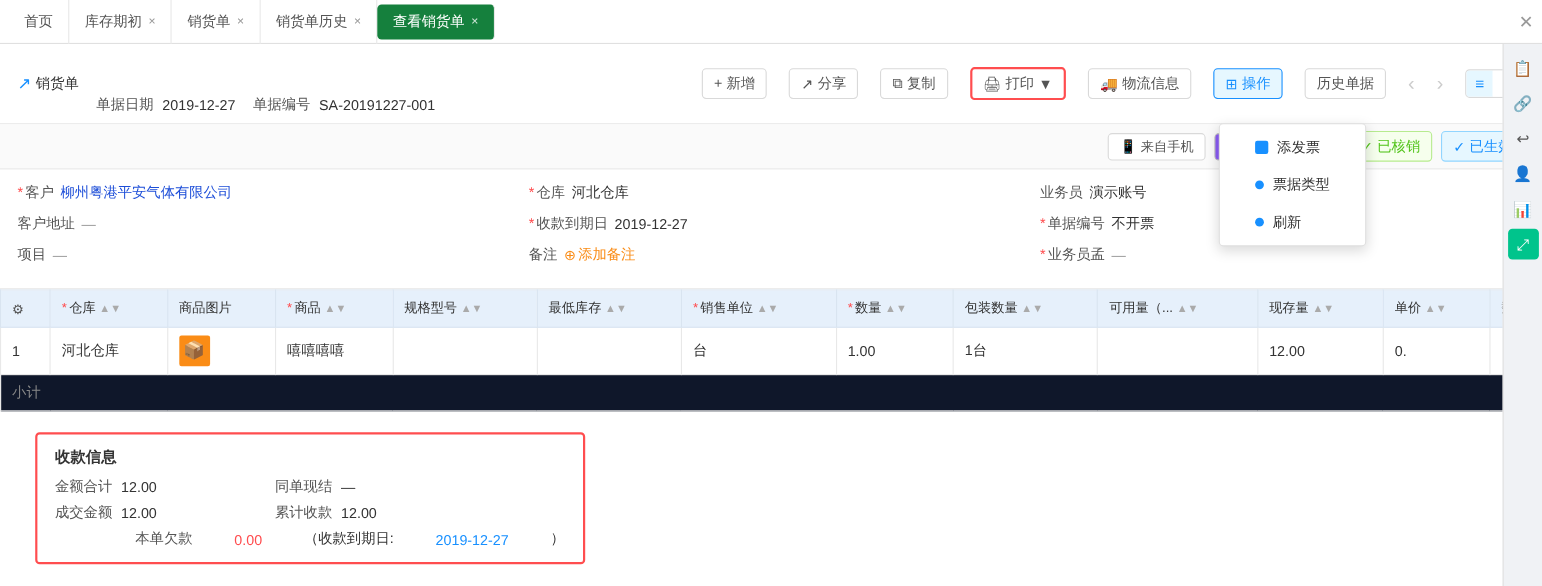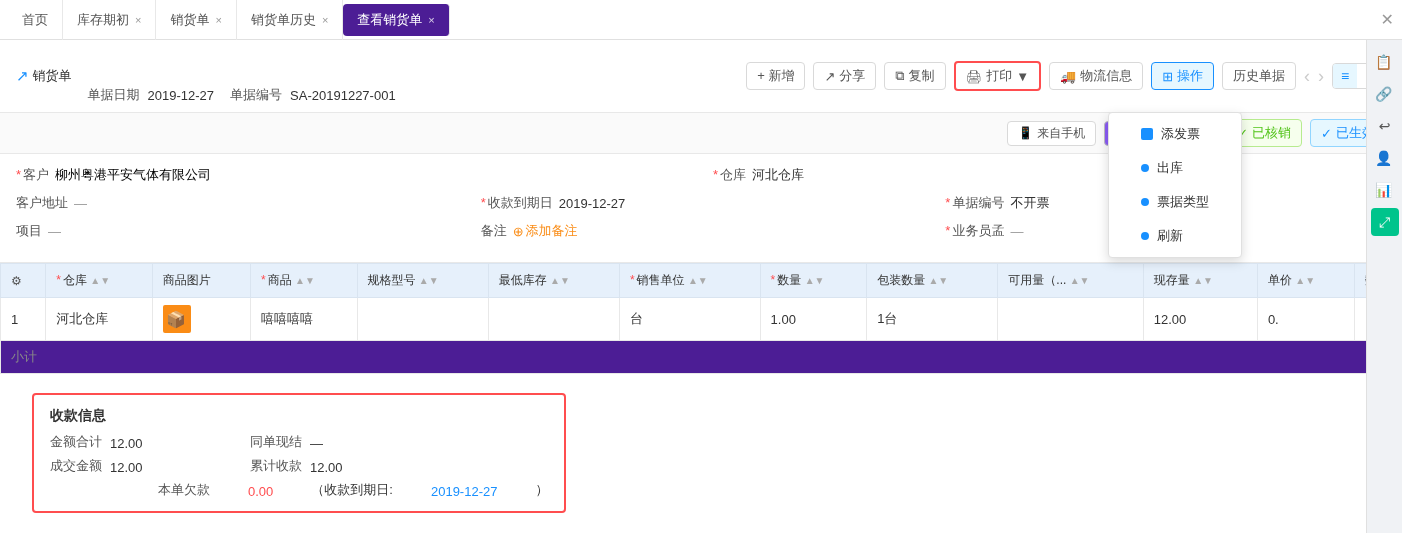--- a/index.html
+++ b/index.html
@@ -9,37 +9,37 @@
     .top-tabs {
       display: flex; align-items: center; background: #fff; border-bottom: 1px solid #e0e0e0;
       padding: 0 8px; height: 40px; position: relative;
     }
     .tab-item {
       display: flex; align-items: center; padding: 0 14px; height: 40px;
       cursor: pointer; font-size: 13px; color: #555; border-right: 1px solid #e8e8e8;
       white-space: nowrap; position: relative;
     }
     .tab-item .close-btn { margin-left: 6px; color: #999; font-size: 11px; cursor: pointer; }
-    .tab-item.highlight { background: #4c1d95; color: #fff; border-radius: 4px; padding: 4px 14px; height: 32px; margin: auto 0; }
+    .tab-item.highlight { background: #15803d; color: #fff; border-radius: 4px; padding: 4px 14px; height: 32px; margin: auto 0; }
     .tab-item.highlight .close-btn { color: rgba(255,255,255,0.8); }
     .top-close { margin-left: auto; cursor: pointer; font-size: 16px; color: #999; }
 
     
     .doc-container { background: #fff; height: calc(100vh - 40px); display: flex; flex-direction: column; position: relative; }
 
     
     .doc-toolbar {
       display: flex; align-items: center; padding: 8px 16px; border-bottom: 1px solid #e8e8e8;
       gap: 16px;
     }
     .doc-type-badge { display: flex; align-items: center; gap: 4px; font-size: 13px; }
     .doc-icon { color: #1890ff; font-size: 15px; }
     .doc-meta { display: flex; align-items: center; gap: 16px; font-size: 13px; color: #555; }
     .doc-meta span { display: flex; align-items: center; gap: 4px; margin-top: 19px; }
-    .toolbar-actions { margin-left: auto; display: flex; align-items: center; gap: 8px; }
+    .toolbar-actions { margin-left: auto; display: flex; align-items: center; gap: 20px; }
     .action-btn {
       display: flex; align-items: center; gap: 4px; padding: 4px 10px;
       border: 1px solid #d9d9d9; border-radius: 4px; background: #fff;
       cursor: pointer; font-size: 13px; color: #555; white-space: nowrap;
     }
     .action-btn.active-tab { background: #e6f7ff; border-color: #1890ff; color: #1890ff; }
     .action-btn.red-border { border: 2px solid #ff4d4f; }
     .status-btn { display: flex; align-items: center; gap: 4px; padding: 4px 10px; border-radius: 4px; font-size: 13px; cursor: pointer; white-space: nowrap; }
     .status-btn.green { background: #f6ffed; border: 1px solid #b7eb8f; color: #52c41a; }
     .status-btn.blue { background: #e6f7ff; border: 1px solid #91d5ff; color: #1890ff; }
@@ -56,45 +56,45 @@
     .action-btn2.grey { background: #8b5cf6; color: #fff; border-color: #bfbfbf; cursor: not-allowed; text-decoration: underline; }
     .check-btn { display: flex; align-items: center; gap: 4px; padding: 3px 10px; border: 1px solid #d9d9d9; border-radius: 4px; background: #fff; cursor: pointer; font-size: 12px; color: #52c41a; }
 
     
     .form-area { padding: 12px 16px; border-bottom: 1px solid #e8e8e8; }
     .form-row { display: flex; align-items: center; margin-bottom: 10px; gap: 24px; }
     .field-group { display: flex; align-items: center; gap: 6px; flex: 1; }
     .field-label { color: #555; white-space: nowrap; font-size: 13px; }
     .field-label.required::before { content: '*'; color: #ff4d4f; margin-right: 2px; }
     .field-value { color: #333; font-size: 13px; }
-    .field-value.link { color: #000000; cursor: pointer; }
+    .field-value.link { color: #1d4ed8; cursor: pointer; }
     .field-dash { color: #999; }
     .add-note { color: #fa8c16; cursor: pointer; font-size: 13px; display: flex; align-items: center; gap: 2px; }
 
     
     .table-container { flex: 1; overflow: auto; }
     table { width: 100%; border-collapse: collapse; font-size: 13px; }
     thead tr { background: #e6f0fb; }
     th { padding: 8px 10px; text-align: left; font-weight: normal; color: #333; border: 1px solid #d9e4f0; white-space: nowrap; font-size: 12px; }
     td { padding: 7px 10px; border: 1px solid #e8e8e8; color: #333; white-space: nowrap; }
     tr.data-row td { background: #fff; }
-    tr.subtotal-row td { background: #4c1d95; color: #888; }
+    tr.subtotal-row td { background: #0f172a; color: #888; }
     .th-required::before { content: '*'; color: #ff4d4f; margin-right: 2px; }
     .gear-icon { color: #555; cursor: pointer; }
     .sort-icon { color: #aaa; font-size: 10px; }
 
     
     .payment-box {
       border: 2px solid #ff4d4f; border-radius: 4px; padding: 12px 16px;
       margin: 8px 16px; display: inline-block; min-width: 500px;
     }
     .payment-title { font-weight: bold; font-size: 14px; margin-bottom: 8px; }
     .payment-rows { display: flex; flex-direction: column; gap: 6px; }
     .payment-row { display: flex; align-items: center; gap: 40px; }
-    .payment-item { display: flex; align-items: flex-end; gap: 8px; min-width: 160px; }
+    .payment-item { display: flex; align-items: center; gap: 8px; min-width: 160px; }
     .payment-label { color: #555; font-size: 13px; }
     .payment-value { color: #333; font-size: 13px; }
     .payment-value.red { color: #ff4d4f; }
     .payment-value.date { color: #1890ff; }
     .dropdown-menu {
       position: absolute; top: 72px; right: 160px; background: #fff;
       border: 1px solid #e0e0e0; border-radius: 4px; box-shadow: 0 4px 12px rgba(0,0,0,0.15);
       z-index: 200; min-width: 130px; padding: 4px 16px;
     }
     .dropdown-item {
@@ -219,20 +219,24 @@
 
   <div class="form-area">
     <div class="form-row">
       <div class="field-group">
         <span class="field-label required">客户</span>
         <span class="field-value link">柳州粤港平安气体有限公司</span>
       </div>
       <div class="field-group">
         <span class="field-label required">仓库</span>
         <span class="field-value">河北仓库</span>
+      </div>
+      <div class="field-group">
+        <span class="field-label">业务员</span>
+        <span class="field-value">演示账号</span>
       </div>
     </div>
     <div class="form-row">
       <div class="field-group">
         <span class="field-label">客户地址</span>
         <span class="field-dash">—</span>
       </div>
       <div class="field-group">
         <span class="field-label required">收款到期日</span>
         <span class="field-value">2019-12-27</span>
@@ -323,40 +327,36 @@
           <div class="payment-item">
             <span class="payment-label">成交金额</span>
             <span class="payment-value">12.00</span>
           </div>
           <div class="payment-item">
             <span class="payment-label">累计收款</span>
             <span class="payment-value">12.00</span>
           </div>
         </div>
         <div class="payment-row">
-          <div class="payment-item" style="margin-left:108px;gap:38px;">
+          <div class="payment-item" style="margin-left:73px;gap:38px;">
             <span class="payment-label">本单欠款</span>
             <span class="payment-value red">0.00</span>
             <span class="payment-value">（收款到期日:</span>
             <span class="payment-value date">2019-12-27</span>
             <span class="payment-value">）</span>
           </div>
         </div>
       </div>
     </div>
   </div>
 
   <div class="dropdown-menu">
     <div class="dropdown-item">
       <span class="sq"></span>
       <span>添发票</span>
-    </div>
-    <div class="dropdown-item">
-      <span class="dot"></span>
-      <span>出库</span>
     </div>
     <div class="dropdown-item">
       <span class="dot"></span>
       <span>票据类型</span>
     </div>
     <div class="dropdown-item">
       <span class="dot"></span>
       <span>刷新</span>
     </div>
   </div>

